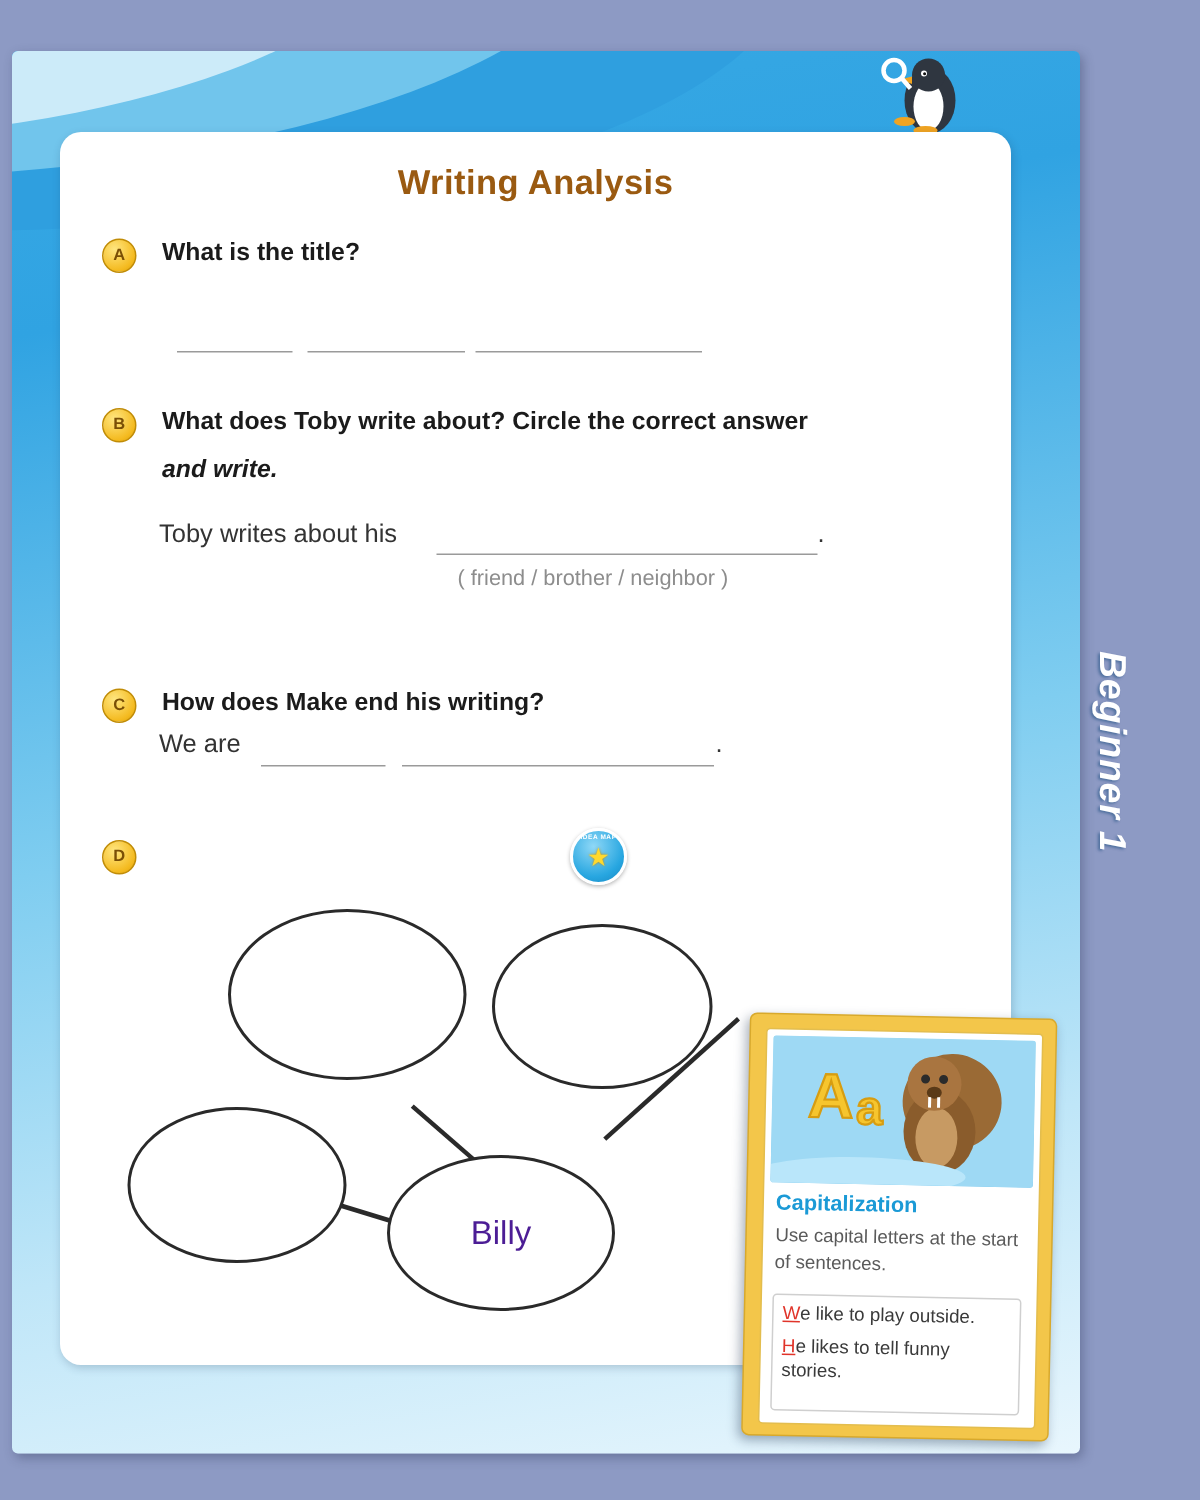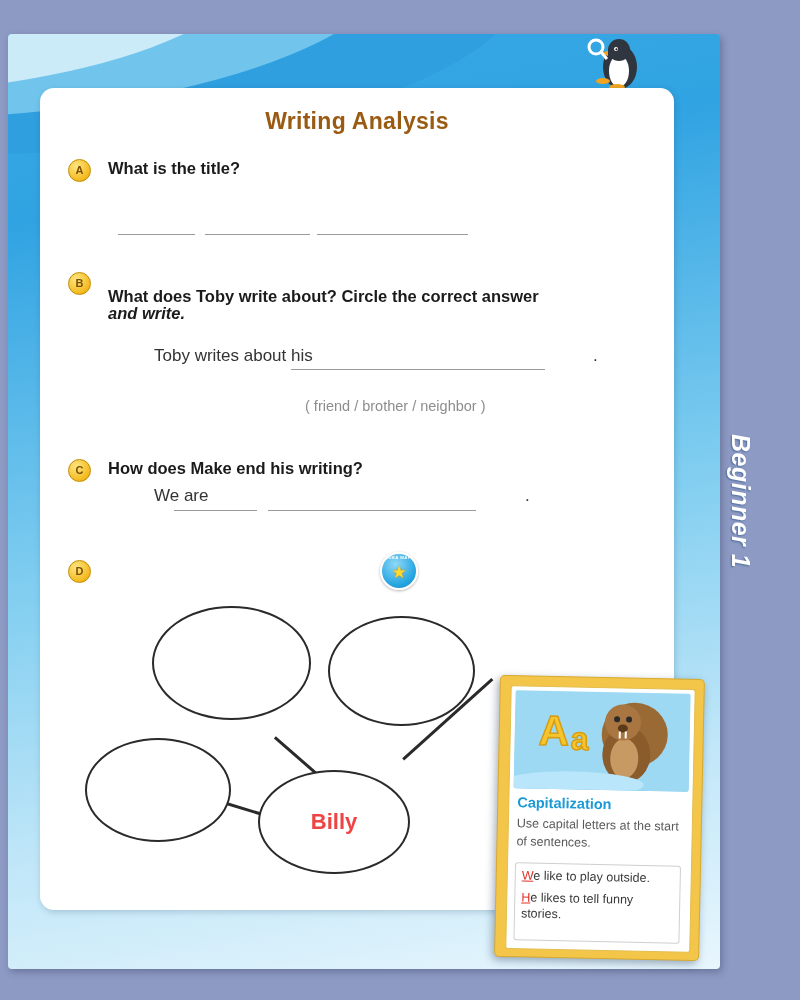--- a/index.html
+++ b/index.html
@@ -101,27 +101,25 @@
     position: absolute;
     font-size: 16.5px;
     font-weight: bold;
     color: #1b1b1b;
     line-height: 1.55;
   }
   .body-text {
     position: absolute;
     font-size: 17px;
     color: #333333;
-    margin-left: 48px;
   }
   .hint {
     position: absolute;
     font-size: 14.5px;
     color: #8d8d8d;
-    margin-top: 20px;
   }
   .rule {
     position: absolute;
     height: 1px;
     background: #9a9a9a;
   }
   
   .idea-map {
     position: absolute;
     left: 70px;
@@ -133,23 +131,23 @@
     position: absolute;
     border: 2.5px solid #2a2a2a;
     border-radius: 50%;
     background: #ffffff;
   }
   .bubble-main {
     position: absolute;
     border: 2.5px solid #2a2a2a;
     border-radius: 50%;
     background: #ffffff;
-    color: #ef4444;
+    color: #4c1d95;
     font-size: 22px;
-    font-weight: bold;
+    font-weight: normal;
     text-align: center;
   }
   .connector {
     position: absolute;
     height: 2.5px;
     background: #2a2a2a;
     transform-origin: 0 50%;
   }
   
   .badge {
@@ -303,21 +301,21 @@
 
     <div class="sheet-title">Writing Analysis</div>
 
     <div class="qmark" style="left:28px; top:71px;">A</div>
     <div class="qtext" style="left:68px; top:68px;">What is the title?</div>
     <div class="rule" style="left:78px; top:146px; width:77px;"></div>
     <div class="rule" style="left:165px; top:146px; width:105px;"></div>
     <div class="rule" style="left:277px; top:146px; width:151px;"></div>
 
     <div class="qmark" style="left:28px; top:184px;">B</div>
-    <div class="qtext" style="left:68px; top:181px;margin-top:15px;">What does Toby write about?  Circle the correct answer</div>
+    <div class="qtext" style="left:68px; top:181px;">What does Toby write about?  Circle the correct answer</div>
     <div class="qtext" style="left:68px; top:213px;font-style:italic;">and write.</div>
     <div class="body-text" style="left:66px; top:258px;">Toby writes about his</div>
     <div class="rule" style="left:251px; top:281px; width:254px;"></div>
     <div class="body-text" style="left:505px; top:258px;">.</div>
     <div class="hint" style="left:265px; top:290px;">( friend / brother / neighbor )</div>
 
     <div class="qmark" style="left:28px; top:371px;">C</div>
     <div class="qtext" style="left:68px; top:368px;">How does Make end his writing?</div>
     <div class="body-text" style="left:66px; top:398px;text-align:center;">We are</div>
     <div class="rule" style="left:134px; top:422px; width:83px;"></div>

